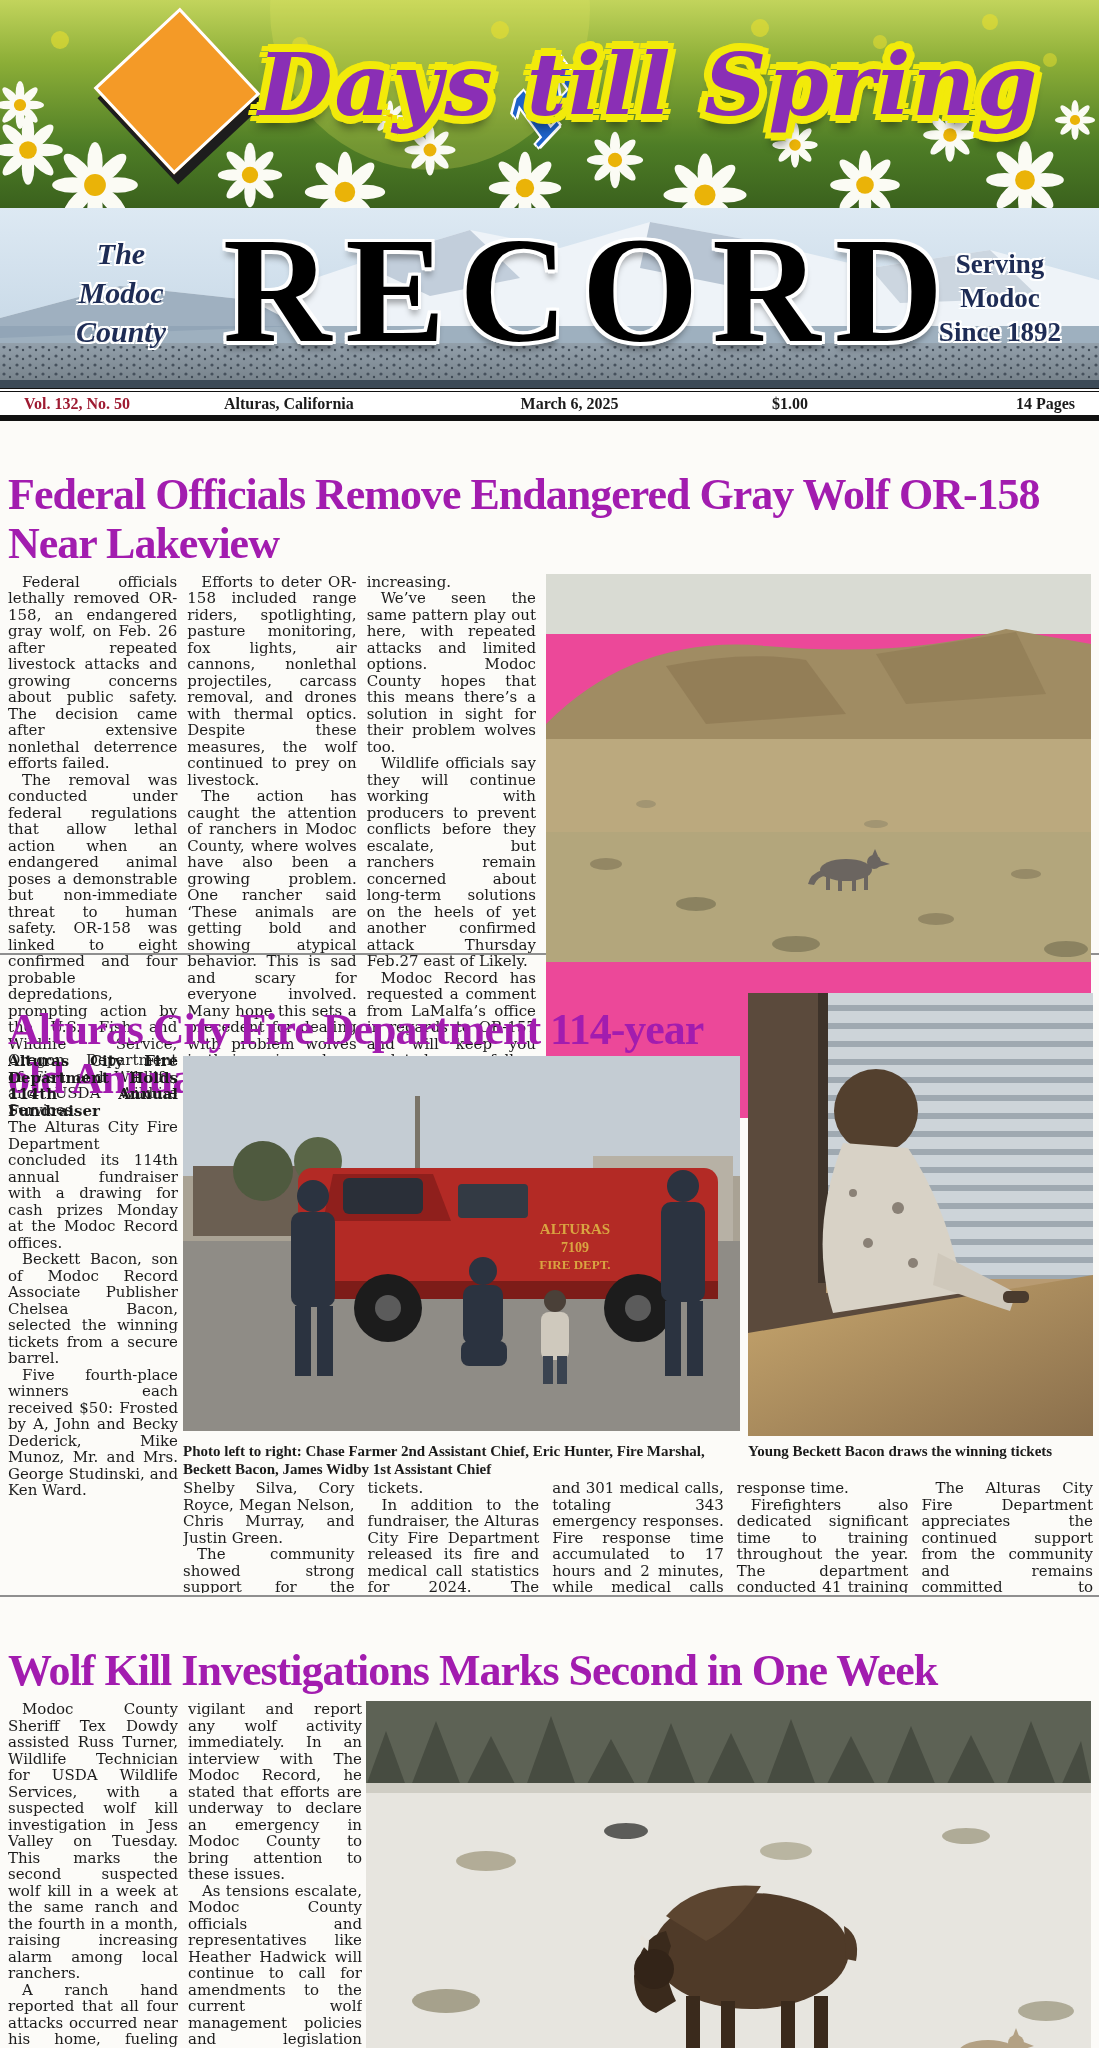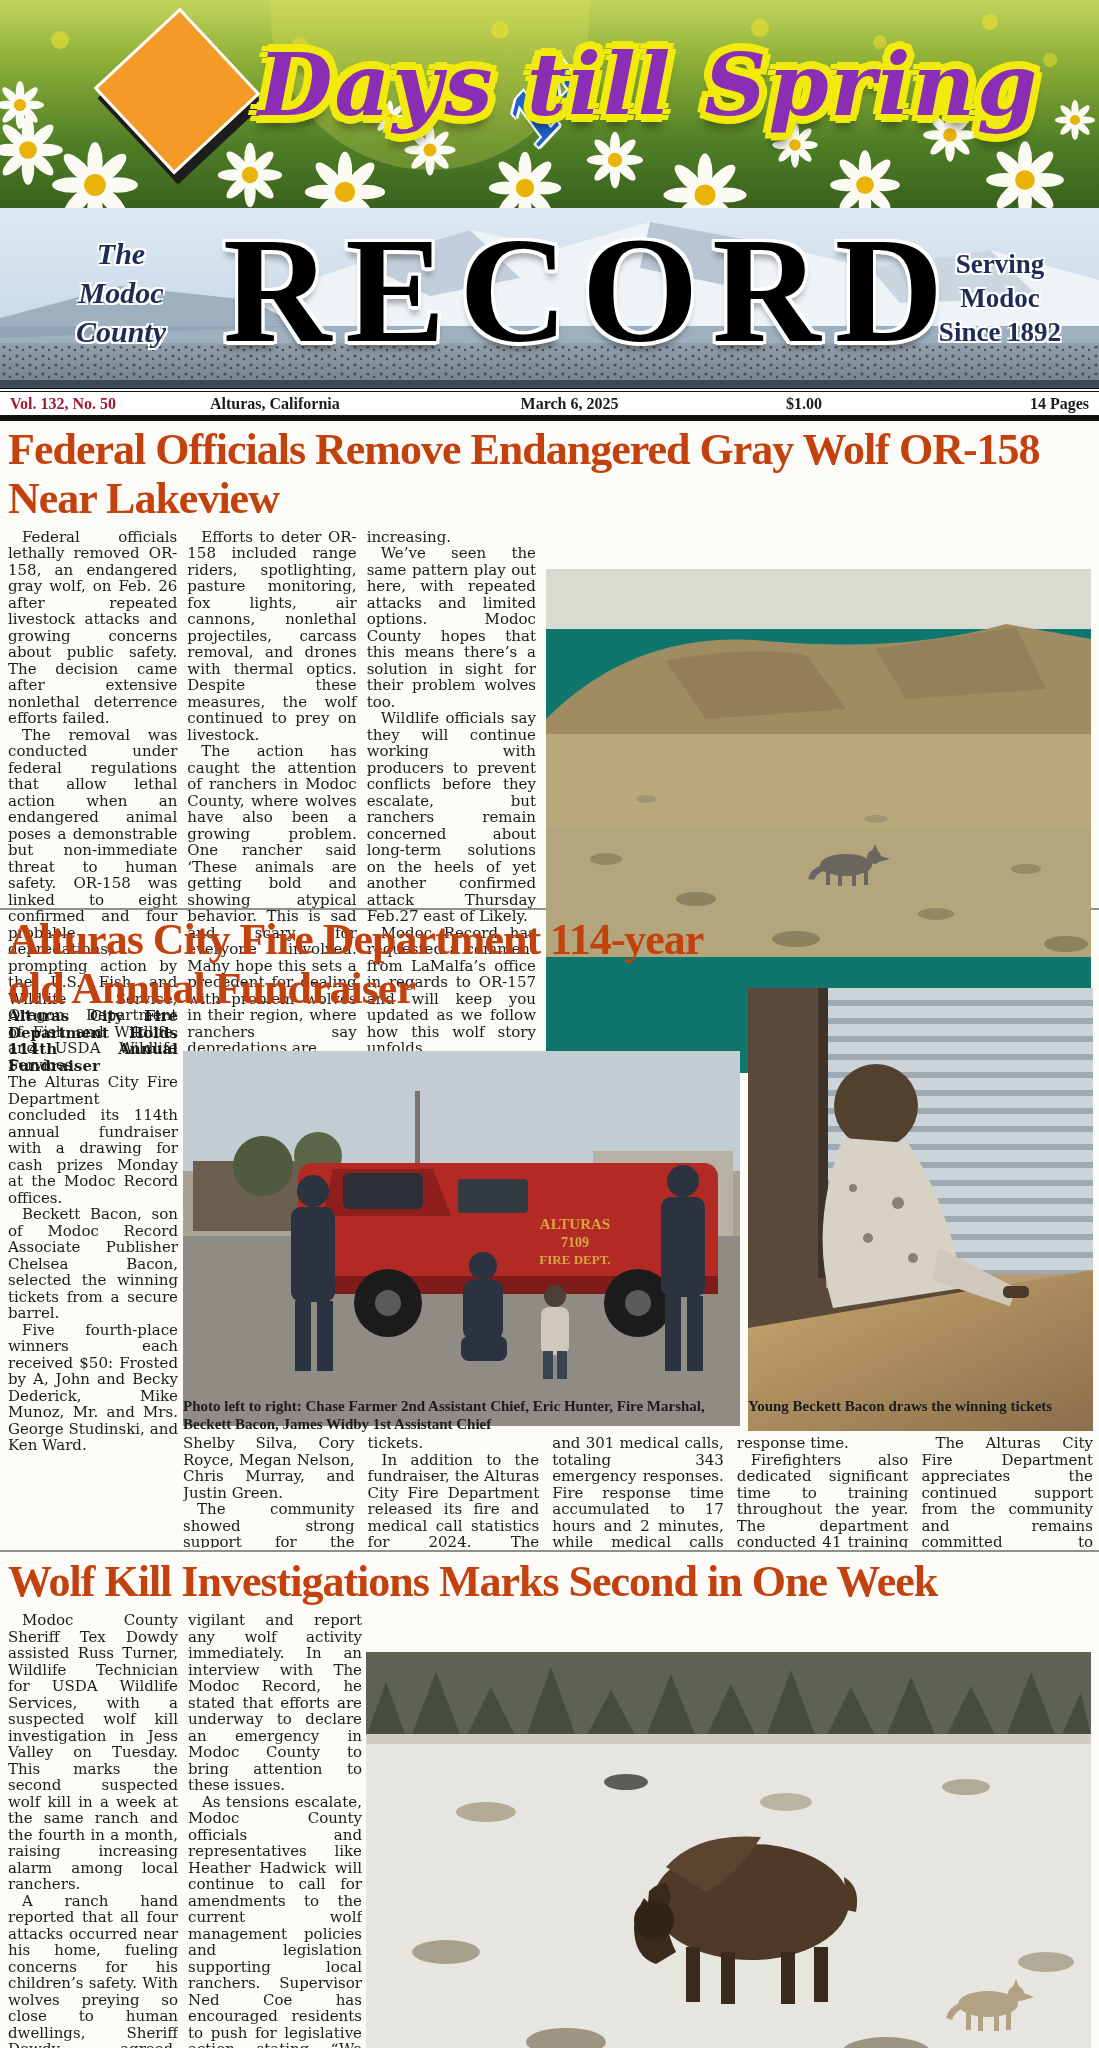--- a/index.html
+++ b/index.html
@@ -47,33 +47,33 @@
       -3px 0 0 #fff,3px 0 0 #fff,0 -3px 0 #fff,0 4px 0 #fff, 0 8px 6px rgba(0,0,0,.35);
   }
   .mast-tag {
     position:absolute; right:14px; top:40px; width:170px; text-align:center;
     font:700 27px "Liberation Serif", serif; color:#1e2c55; line-height:1.25;
     text-shadow:-2px -2px 0 #fff,2px -2px 0 #fff,-2px 2px 0 #fff,2px 2px 0 #fff;
   }
   
   #infobar {
     display:grid; grid-template-columns:200px 250px 1fr 250px 160px;
-    align-items:center; height:33px; padding:0 10px;
+    align-items:center; height:33px; padding:0 24px;
     background:#fff; border-top:4px double #111; border-bottom:6px solid #111;
     font:700 16px "Liberation Serif", serif;
   }
   #infobar .vol { color:#9e1b32; }
   #infobar .loc { text-align:left; }
   #infobar .date { text-align:center; }
   #infobar .price { text-align:center; }
   #infobar .pages { text-align:right; }
   
   .headline {
     font:700 44px "Liberation Serif", serif; line-height:1.12; letter-spacing:-1px;
-    color:#c2410c; padding:4px 8px 0 8px;
+    color:#a21caf; padding:4px 8px 0 8px;margin-top:45px;
   }
   .bodycol { width:170px; font-size:15px; line-height:1.1; text-align:justify; }
   .bodycol p { text-indent:14px; margin:0; }
   .bodycol p.ni { text-indent:0; }
   .bodycol p.lede { font-weight:700; text-indent:0; }
   .caption { font:700 15px "Liberation Serif", serif; line-height:1.2; }
   #article1 { position:relative; height:485px; }
   #a1-body { display:flex; gap:10px; padding:0 8px; margin-top:5px; }
   .divider { border-top:2px solid #8f8f8f; margin:2px 0 1px 0; }
   #article2 { position:relative; height:637px;padding-left:8px; }
@@ -82,21 +82,21 @@
   #a2-photo-truck { position:absolute; left:183px; top:100px; }
   #a2-photo-boy   { position:absolute; left:748px; top:37px; }
   #a2-cap-truck { position:absolute; left:183px; top:486px; width:557px; }
   #a2-cap-boy   { position:absolute; left:748px; top:486px; width:345px; }
   #a2-bottom { position:absolute; left:183px; top:524px; right:6px; display:flex; gap:13px; height:113px; overflow:hidden; }
   #a2-bottom .bodycol { width:172px; }
   #article3 { position:relative; height:499px; }
   #a3-col1 { position:absolute; left:8px;   top:59px; height:440px; overflow:hidden; }
   #a3-col2 { position:absolute; left:188px; top:59px; width:174px; height:440px; overflow:hidden; }
   #a3-photo { position:absolute; left:366px; top:59px; }
-  .photo { background:#0f766e;margin-top:40px; }
+  .photo { background:#ec4899; }
   .photo svg { display:block; }
 </style>
 </head>
 <body>
 
 <div id="page">
 
   <div id="banner">
     <svg width="1099" height="208" viewBox="0 0 1099 208">
       <defs>

